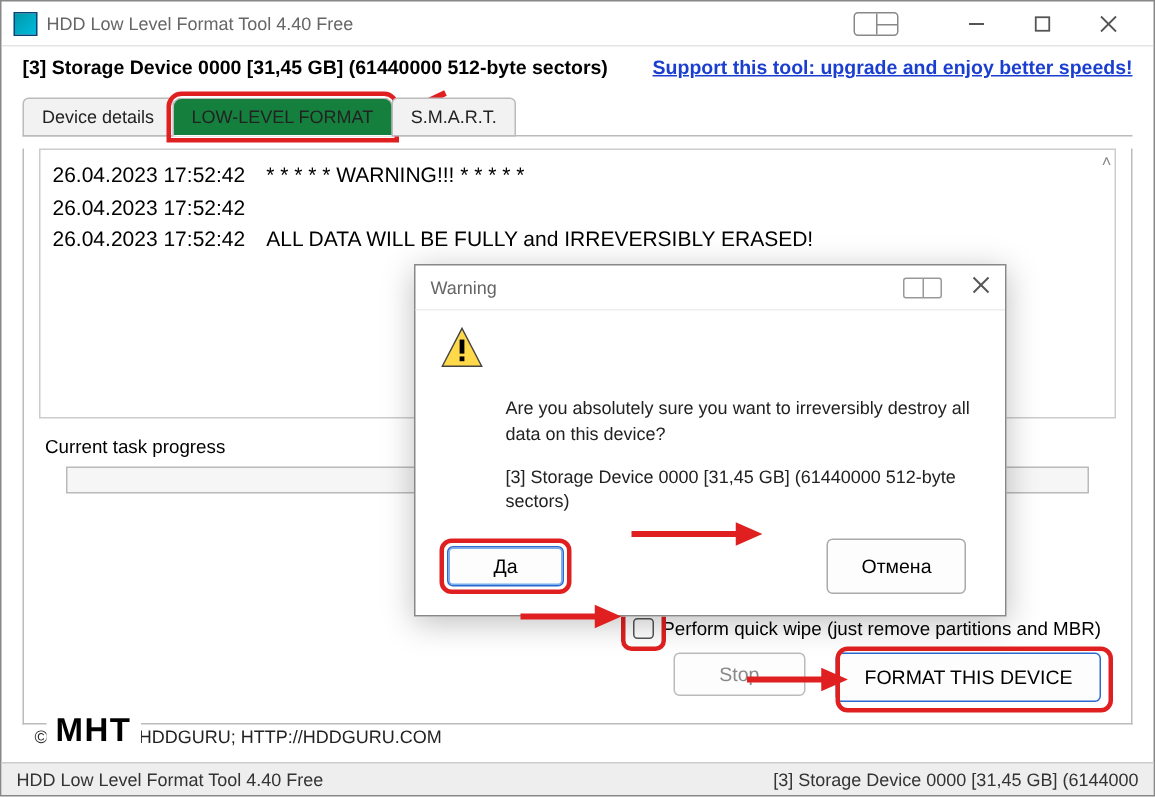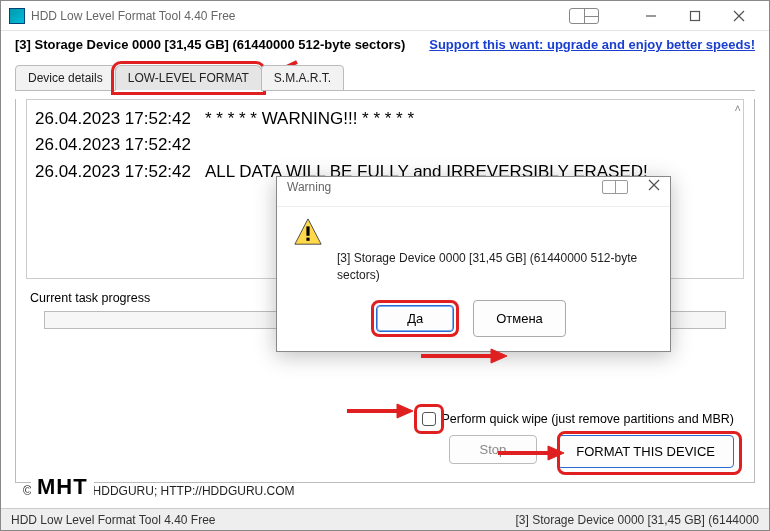--- a/index.html
+++ b/index.html
@@ -16,30 +16,30 @@
 .snapicon:before { content: ""; position: absolute; left: 50%; top: 0; bottom: 0; width: 1px; background: #888; }
 .snapicon:after { content: ""; position: absolute; right: 0; width: 50%; top: 50%; height: 1px; background: #888; }
 
 
 .devline { padding: 6px 14px 8px; font-size: 13px; font-weight: 700; display: flex; align-items: center; gap: 8px; }
 .devline a { color: #1a3fd0; text-decoration: underline; font-weight: 700; }
 
 
 .tabs { position: relative; padding-left: 14px; display: flex; align-items: flex-end; margin-top: 3px; height: 28px; }
 .tabs:after { content: ""; position: absolute; left: 14px; right: 14px; bottom: 0; height: 1px; background: #bbb; }
-.tab { position: relative; z-index: 1; padding: 5px 12px; border: 1px solid #bbb; border-bottom: 1px solid #fff; background: #e5e5e5; border-radius: 4px 4px 0 0; font-size: 12px; color: #222; height: 26px; }
+.tab { position: relative; z-index: 1; padding: 5px 12px; border: 1px solid #bbb; border-bottom: 1px solid #fff; background: #15803d; border-radius: 4px 4px 0 0; font-size: 12px; color: #222; height: 26px; }
 .tab.inactive { border-bottom: 1px solid #bbb; background: #f2f2f2; }
 
 .tab.highlight-box { outline: 3px solid #e02020; outline-offset: 1px; border-radius: 6px 6px 0 0; }
 
 
 .pane { border: 1px solid #bbb; border-top: none; margin: 0 14px; padding: 0; position: relative; height: 384px; }
 .logbox { border: 1px solid #ccc; margin: 8px 10px; height: 180px; padding: 6px 8px; position: relative; }
 .logbox .scroll { position: absolute; right: 2px; top: 2px; color: #888; font-size: 11px; }
-.logline { font-size: 17px; line-height: 1.55; display: flex; gap: 14px; }
+.logline { font-size: 14px; line-height: 1.55; display: flex; gap: 14px; }
 .logline .ts { white-space: nowrap; }
 
 .progresslab { margin: 12px 14px 6px; font-size: 12.5px; }
 .progressbar { margin: 0 28px; height: 18px; border: 1px solid #bbb; background: #f6f6f6; }
 
 .quickwipe { position: absolute; right: 20px; bottom: 56px; display: flex; align-items: flex-start; gap: 6px; font-size: 12.5px; }
 .quickwipe .cb { width: 14px; height: 14px; border: 1px solid #555; border-radius: 3px; background: #fff; }
 .cb-highlight { position: absolute; border: 3px solid #e02020; border-radius: 7px; width: 30px; height: 30px; }
 
 .btnrow { position: absolute; right: 20px; bottom: 14px; display: flex; gap: 20px; align-items: flex-start; }
@@ -51,32 +51,32 @@
 
 .foot { position: absolute; left: 22px; bottom: 32px; font-size: 12px; color: #222; }
 .mht { position: absolute; left: 30px; bottom: 28px; background: #fff; padding: 2px 6px; font-family: Arial; font-size: 22px; font-weight: 700; letter-spacing: 1px; }
 
 
 .statusbar { position: absolute; left: 0; right: 0; bottom: 0; height: 22px; border-top: 1px solid #ccc; background: #eee; display: flex; align-items: center; padding: 0 10px; font-size: 12px; color: #333; }
 .statusbar .sp { flex: 1; }
 
 
 .modal { position: absolute; left: 275px; top: 175px; width: 395px; background: #fff; border: 1px solid #888; box-shadow: 0 4px 20px rgba(0,0,0,.25); }
-.modal .mtitle { height: 30px; display: flex; align-items: flex-end; padding: 12px 10px; color: #666; font-size: 12px; border-bottom: 1px solid #eee; }
+.modal .mtitle { height: 30px; display: flex; align-items: center; padding: 0 10px; color: #666; font-size: 12px; border-bottom: 1px solid #eee; }
 .modal .mtitle .spacer { flex: 1; }
 .modal .msnap { width: 26px; height: 14px; border: 1px solid #999; border-radius: 2px; position: relative; margin-right: 20px; }
 .modal .msnap:before { content: ""; position: absolute; left: 50%; top: 0; bottom: 0; width: 1px; background: #999; }
 .modal .mclose svg { width: 12px; height: 12px; stroke: #555; fill: none; stroke-width: 1.3; }
 .modal .mbody { padding: 10px 16px 14px; }
 .modal .row1 { display: flex; align-items: flex-start; gap: 14px; }
 .warnicon svg { width: 30px; height: 30px; }
 .mhead { color: #0a4aa8; font-size: 16px; margin-top: 2px; }
 .mtext { font-size: 12px; color: #222; margin: 14px 0 12px 44px; line-height: 1.4; }
 .mdev { font-size: 12px; color: #222; margin: 0 0 16px 44px; line-height: 1.4; }
-.mbtns { display: flex; justify-content: center; gap: 10px; padding-right: 10px; }
+.mbtns { display: flex; justify-content: space-between; gap: 10px; padding-right: 10px; }
 .mbtn { border: 1px solid #aaa; background: #fdfdfd; padding: 5px 22px; border-radius: 4px; font-size: 13px; }
 .mbtn.focused { border: 1px solid #2a6ad0; box-shadow: inset 0 0 0 1px #7ab0ee; }
 .yes-highlight { border: 3px solid #e02020; border-radius: 8px; padding: 2px; margin-right: 4px; }
 
 
 .arrow { position: absolute; pointer-events: none; }
 .arrow svg { overflow: visible; }
 .arrow line, .arrow polygon { stroke: #e02020; fill: #e02020; }
 </style>
 </head>
@@ -100,21 +100,21 @@
   <div class="winbtn">
       <svg viewBox="0 0 12 12">
         <line x1="1" y1="1" x2="11" y2="11"></line>
         <line x1="11" y1="1" x2="1" y2="11"></line>
       </svg>
     </div>
 </div>
 
 <div class="devline">
   <span>[3]  Storage Device   0000   [31,45 GB]   (61440000 512-byte sectors)</span>
-  <a href="#" style="margin-left:auto;">Support this want: upgrade and enjoy better speeds!</a>
+  <a href="#" style="margin-left:auto;">Support this tool: upgrade and enjoy better speeds!</a>
 </div>
 
 <div class="tabs">
   <div class="tab inactive">Device details</div>
   <div class="tab highlight-box" style="margin-left:-1px;">LOW-LEVEL FORMAT</div>
   <div class="tab inactive" style="margin-left:-1px;">S.M.A.R.T.</div>
 </div>
 
 <div class="pane">
   <div class="logbox">
@@ -170,20 +170,21 @@
   <div class="mbody">
     <div class="row1">
       <span class="warnicon">
         <svg viewBox="0 0 32 32">
             <polygon points="16,2 30,29 2,29" fill="#ffd94a" stroke="#444" stroke-width="1"></polygon>
             <rect x="14.3" y="10" width="3.4" height="10" fill="#000"></rect>
             <rect x="14.3" y="22" width="3.4" height="3.4" fill="#000"></rect>
           </svg>
       </span>
     </div>
+    <div class="mtext">Are you absolutely sure you want to irreversibly destroy all data on this device?</div>
     <div class="mdev">[3]  Storage Device   0000   [31,45 GB]   (61440000 512-byte sectors)</div>
     <div class="mbtns">
       <span class="yes-highlight">
         <button class="mbtn focused" style="padding:5px 30px;">Да</button>
       </span>
       <button class="mbtn">Отмена</button>
     </div>
   </div>
 </div>
 

